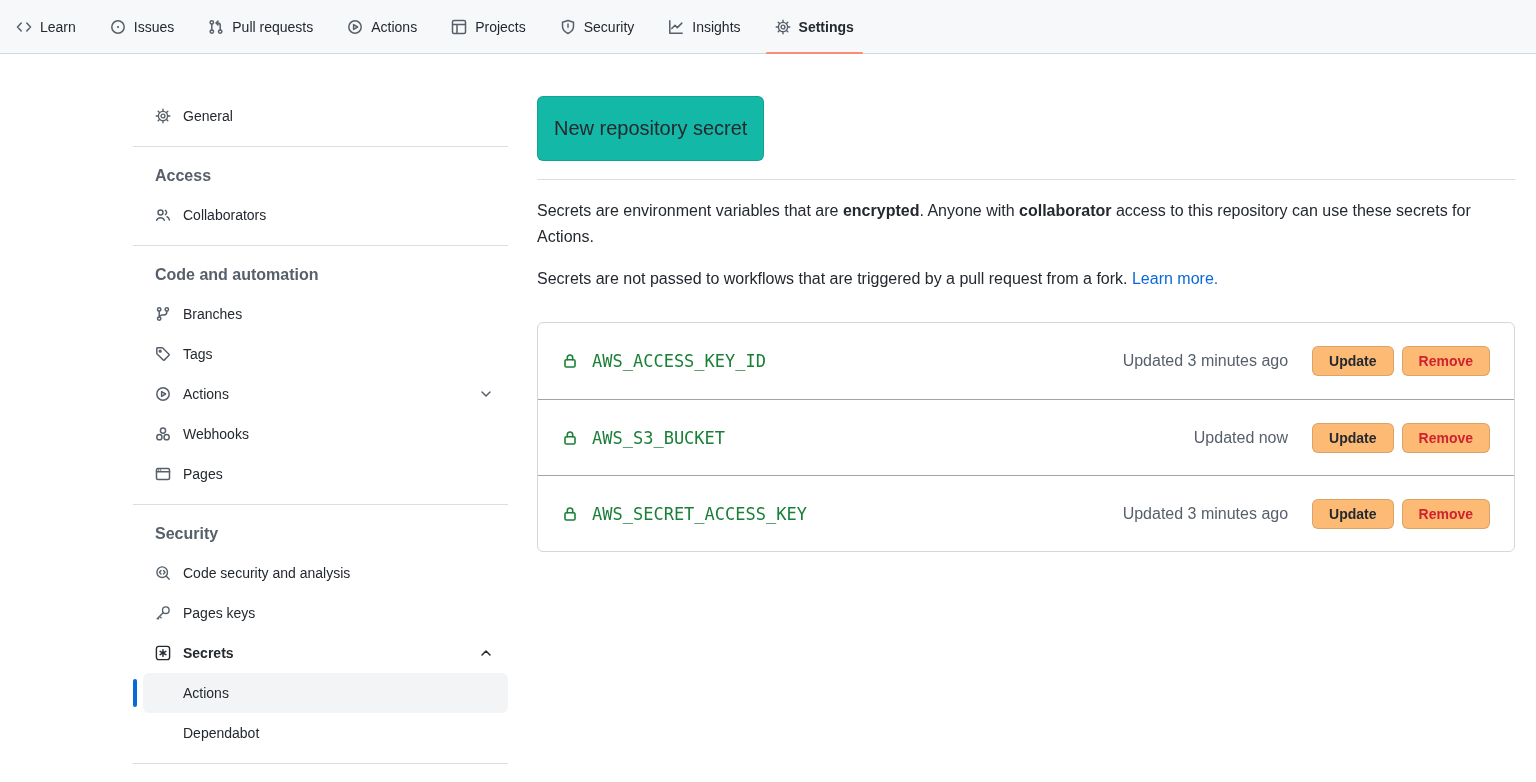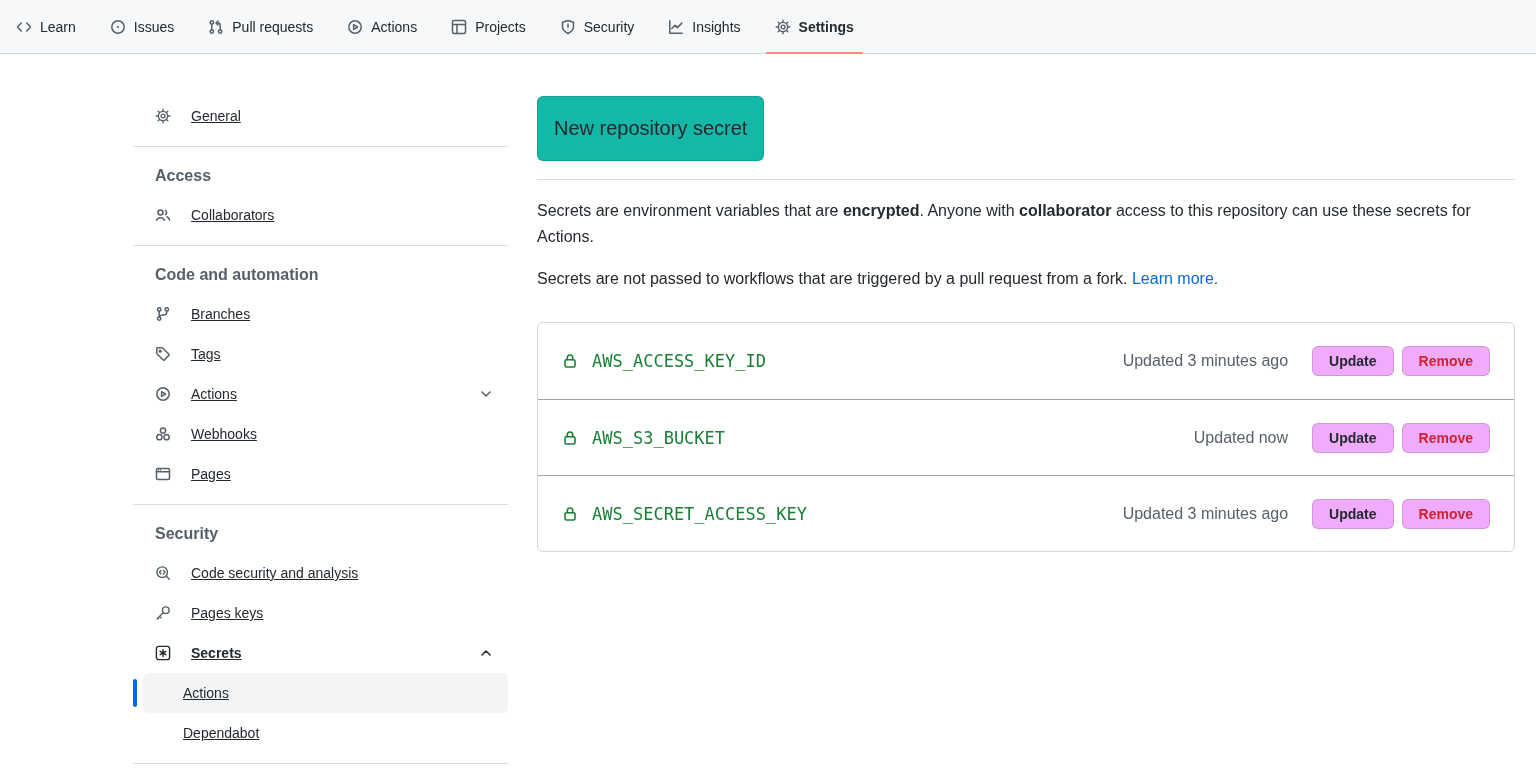--- a/index.html
+++ b/index.html
@@ -48,28 +48,27 @@
 
   
   .layout { display: flex; padding: 42px 21px 0 133px; }
 
   
   .sidebar { width: 375px; flex: none; margin-right: 29px; font-size: 14px; }
   .side-item {
     position: relative;
     display: flex;
     align-items: center;
-    gap: 20px;
+    gap: 12px;
     height: 40px;
     padding-left: 12px;
     margin-left: 10px;
     border-radius: 6px;
     color: #24292f;
     cursor: pointer;
-    text-decoration: underline;
   }
   .side-item svg { color: #57606a; flex: none; }
   .side-item.bold { font-weight: 700; }
   .side-item.bold svg { color: #24292f; }
   .chev { margin-left: auto; margin-right: 14px; color: #57606a; }
   .side-sub { padding-left: 40px; }
   .side-sub.selected { background: #f3f4f6; }
   .side-sub.selected::before {
     content: "";
     position: absolute;
@@ -121,21 +120,21 @@
   .lock { color: #1a7f37; flex: none; }
   .secret-name {
     font-family: "DejaVu Sans Mono", monospace;
     font-size: 17px;
     color: #1a7f37;
     margin-left: 14px;
   }
   .row-right { margin-left: auto; display: flex; align-items: center; }
   .updated { color: #57606a; font-size: 16px; margin-right: 16px; }
   .btn-sm {
-    background: #f0abfc;
+    background: #fdba74;
     border: 1px solid rgba(27,31,36,0.15);
     border-radius: 6px;
     font-family: inherit;
     font-size: 14px;
     font-weight: 700;
     color: #24292f;
     padding: 6px 16px;
     margin-left: 8px;
     cursor: pointer;
   }

